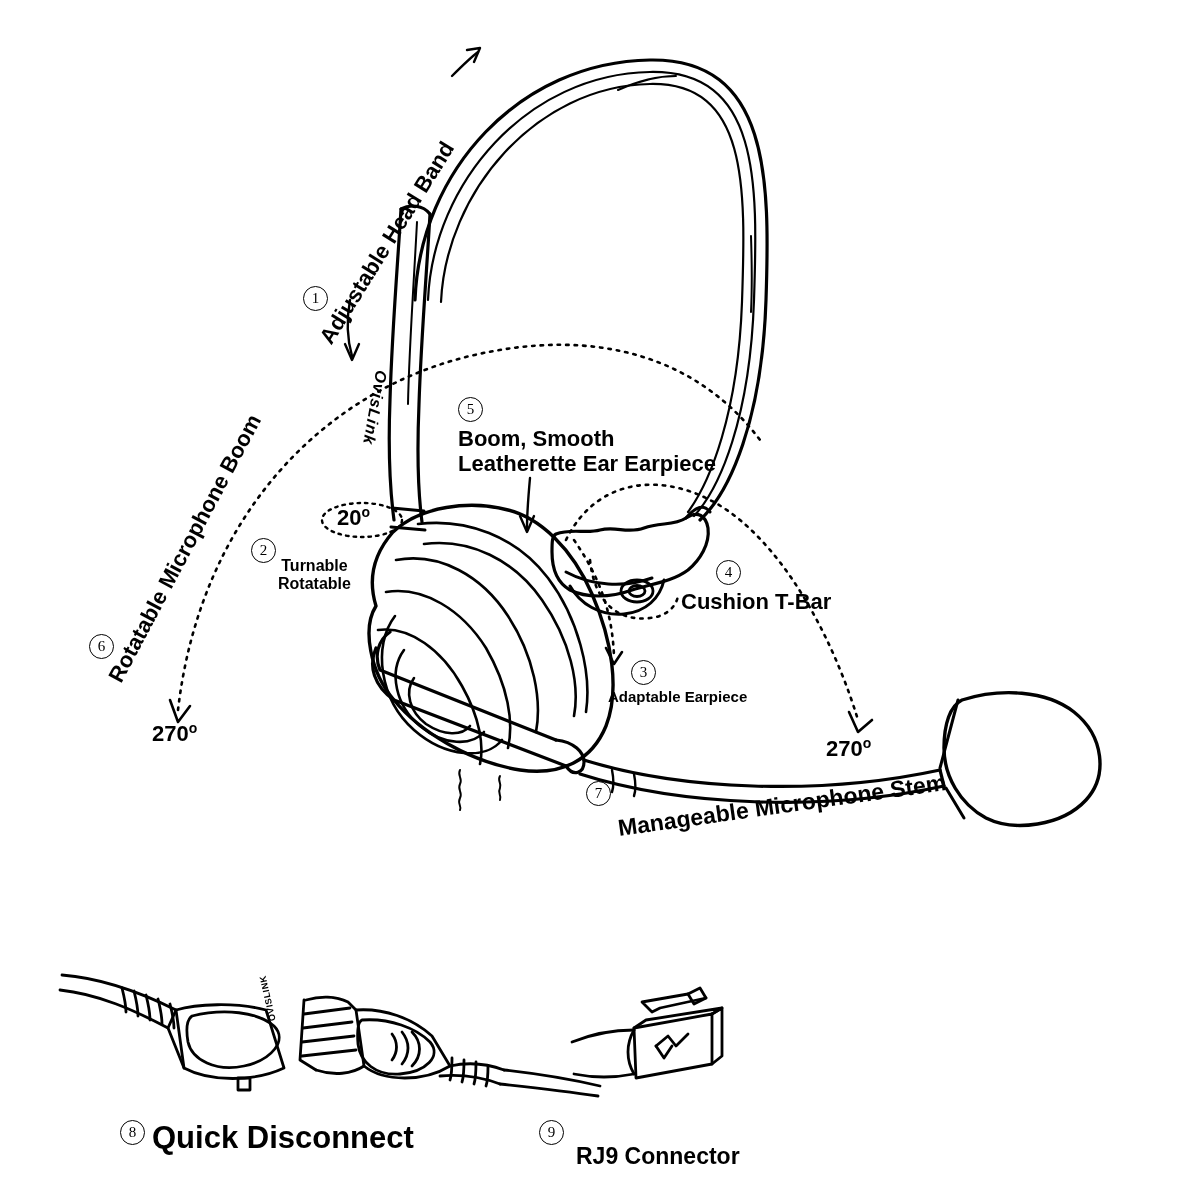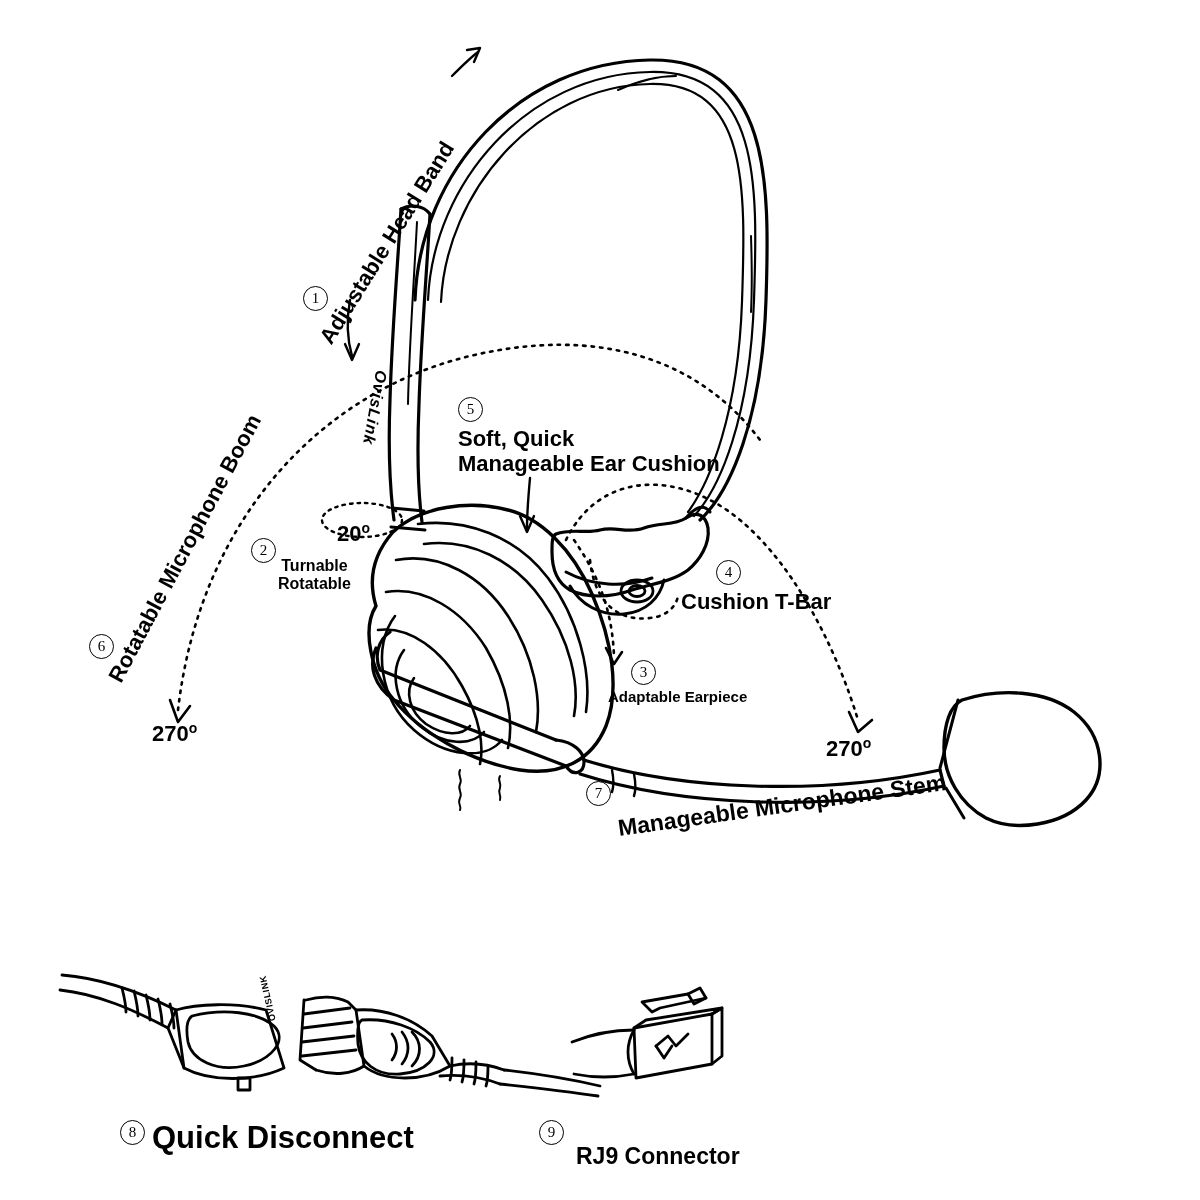--- a/index.html
+++ b/index.html
@@ -288,22 +288,22 @@
     <span>4</span>
   </div>
   <div class="lbl" style="left:681px;top:590px;font-size:22px;">
     <span>Cushion T-Bar</span>
   </div>
 
   <div class="num" style="left:458px;top:397px;">
     <span>5</span>
   </div>
   <div class="lbl" style="left:458px;top:427px;font-size:22px;">
-    <div>Soft, Quick</div>
-    <div>Manageable Ear Cushion</div>
+    <div>Boom, Smooth</div>
+    <div>Leatherette Ear Earpiece</div>
   </div>
 
   <div class="num" style="left:89px;top:634px;">
     <span>6</span>
   </div>
   <div class="lbl rot" style="left:126px;top:662px;font-size:22px;transform:rotate(-62deg);">
     <span>Rotatable Microphone Boom</span>
   </div>
 
   <div class="num" style="left:586px;top:781px;">
@@ -320,21 +320,21 @@
     <span>Quick Disconnect</span>
   </div>
 
   <div class="num" style="left:539px;top:1120px;">
     <span>9</span>
   </div>
   <div class="lbl" style="left:576px;top:1121px;font-size:23px;margin-top:23px;">
     <span>RJ9 Connector</span>
   </div>
 
-  <div class="deg" style="left:337px;top:504px;margin-top:16px;">
+  <div class="deg" style="left:337px;top:504px;">
     <span>20</span><sup>o</sup>
   </div>
 
   <div class="deg" style="left:152px;top:720px;">
     <span>270</span><sup>o</sup>
   </div>
 
   <div class="deg" style="left:826px;top:735px;">
     <span>270</span><sup>o</sup>
   </div>

